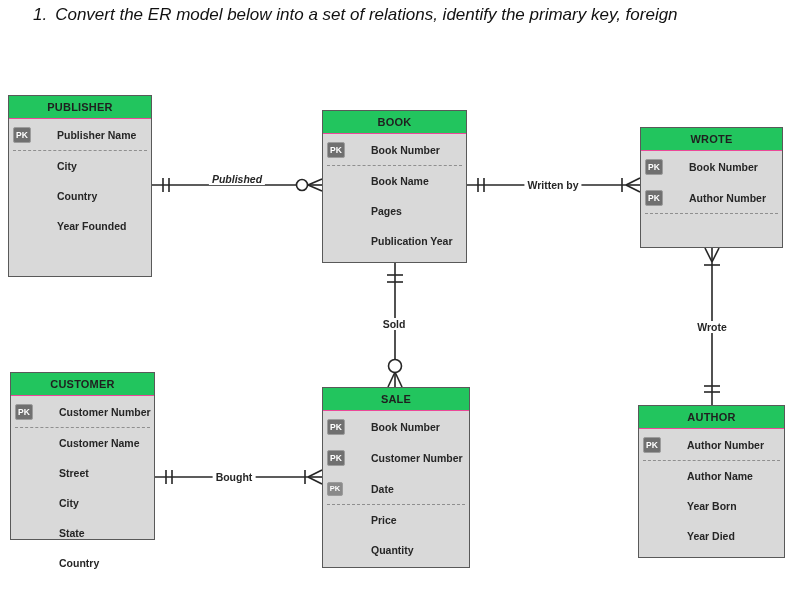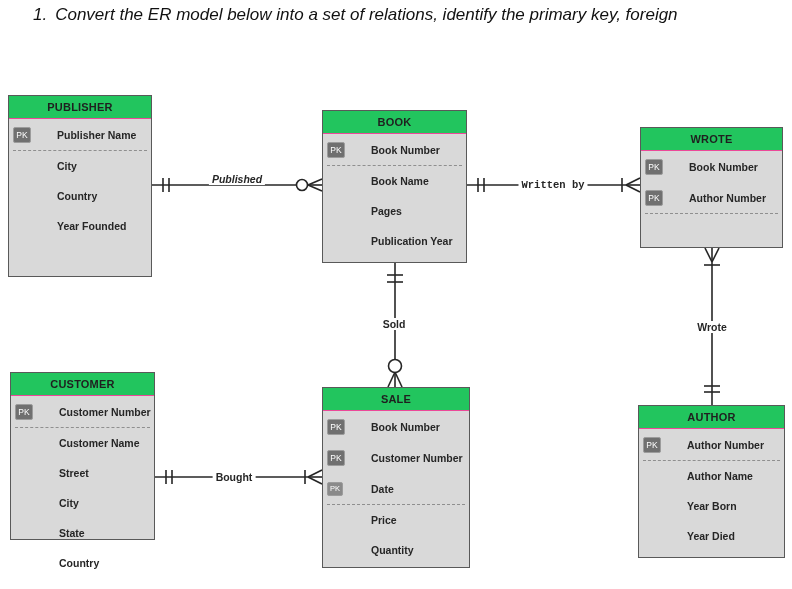--- a/index.html
+++ b/index.html
@@ -16,21 +16,21 @@
 
   .entity{position:absolute;box-sizing:border-box;background:#d9d9d9;
           border:1px solid #595959;z-index:2;}
   .entity-header{height:22px;background:#22c55e;border-bottom:1px solid #ec4899;
           display:flex;align-items:center;justify-content:center;
           font-weight:bold;font-size:11px;color:#1f1f1f;letter-spacing:.2px;}
   .attr-row{position:relative;height:30px;}
   .attr-row.pk{height:31px;}
   .pk-badge{position:absolute;left:4px;top:50%;transform:translateY(-50%);
           width:16px;height:14px;background:#707070;border:1px solid #9c9c9c;
-          border-radius:2px;color:#ffffff;font-size:8.5px;font-weight:normal;
+          border-radius:2px;color:#ffffff;font-size:8.5px;font-weight:bold;
           display:flex;align-items:center;justify-content:center;}
   .pk-badge.small{width:14px;height:12px;font-size:7.5px;background:#8a8a8a;}
   .attr-label{position:absolute;left:48px;top:50%;transform:translateY(-50%);
           font-size:10.5px;font-weight:bold;color:#262626;white-space:nowrap;}
   .divider{height:0;border-top:1px dashed #8f8f8f;margin:0 4px;}
 
   .conn-label{position:absolute;transform:translate(-50%,-50%);background:#ffffff;
           padding:0 3px;font-size:10.5px;font-weight:bold;color:#262626;
           z-index:3;white-space:nowrap;}
 </style>
@@ -88,21 +88,21 @@
           <line x1="712" y1="248" x2="712" y2="405" stroke="#262626" stroke-width="1.6"></line>
           <line x1="712" y1="262" x2="705" y2="248" stroke="#262626" stroke-width="1.6"></line>
           <line x1="712" y1="262" x2="719" y2="248" stroke="#262626" stroke-width="1.6"></line>
           <line x1="704" y1="265" x2="720" y2="265" stroke="#262626" stroke-width="1.6"></line>
           <line x1="704" y1="386" x2="720" y2="386" stroke="#262626" stroke-width="1.6"></line>
           <line x1="704" y1="392" x2="720" y2="392" stroke="#262626" stroke-width="1.6"></line>
         </g>
       </svg>
 
   <div class="conn-label" style="left: 237px; top: 179px; font-style: italic;">Published</div>
-      <div class="conn-label" style="left: 553px; top: 185px; font-family: Liberation Mono, monospace;">Written by</div>
+      <div class="conn-label" style="left: 553px; top: 185px;">Written by</div>
       <div class="conn-label" style="left: 394px; top: 324px;">Sold</div>
       <div class="conn-label" style="left: 234px; top: 477px;">Bought</div>
       <div class="conn-label" style="left: 712px; top: 327px;">Wrote</div>
       <div class="entity" style="left: 8px; top: 95px; width: 144px; height: 182px;">
         <div class="entity-header">PUBLISHER</div>
         <div class="attr-row pk">
           <span class="pk-badge">PK</span>
           <span class="attr-label">Publisher Name</span>
         </div>
         <div class="divider"></div>

